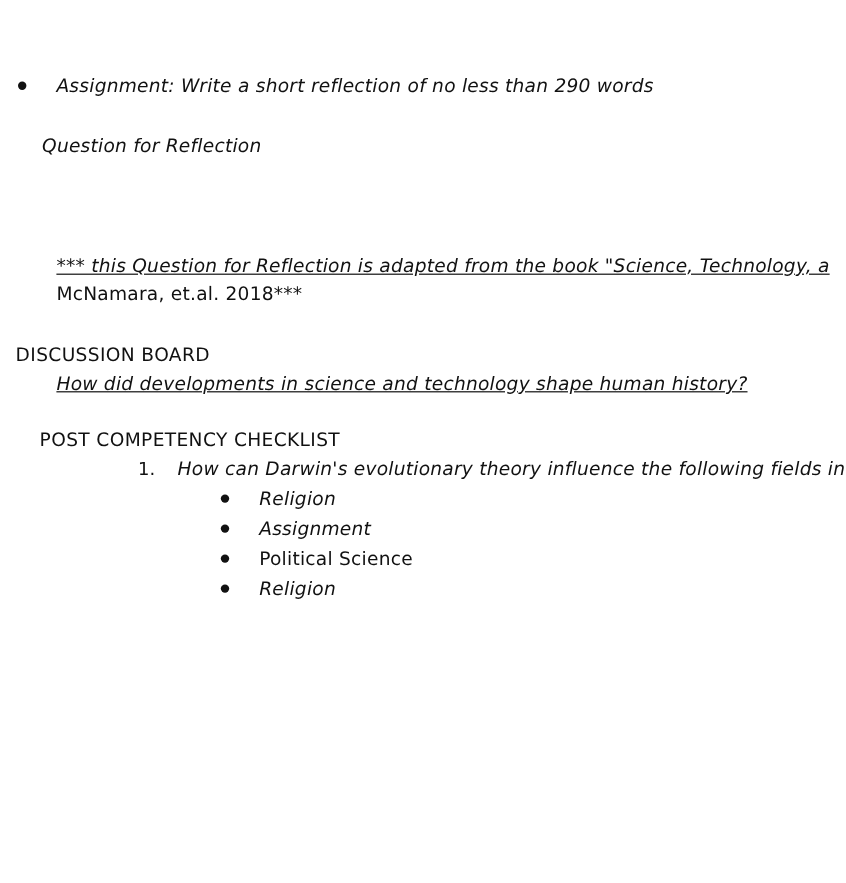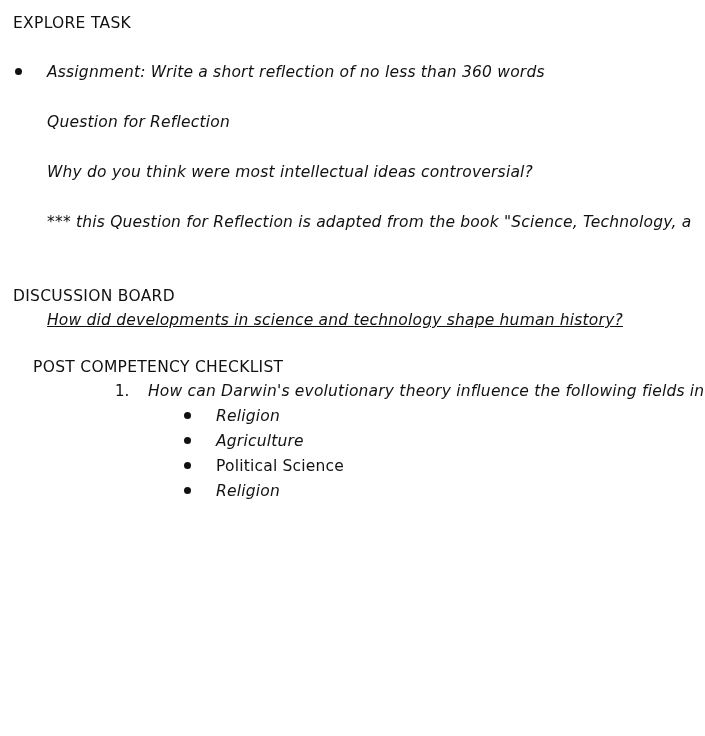--- a/index.html
+++ b/index.html
@@ -46,44 +46,43 @@
       font-size: 15px;
       line-height: 20px;
       font-style: normal;
     }
   </style>
 </head>
 <body>
 
 <div class="page">
 
-  <div class="line heading" style="left:13px; top:13px;">EXPLORE TASK</div>
 
   <span class="bullet" style="left:15px; top:68px;"></span>
-  <div class="line" style="left:47px; top:62px;">Assignment: Write a short reflection of no less than 360 words</div>
+  <div class="line" style="left:47px; top:62px;">Assignment: Write a short reflection of no less than 290 words</div>
 
-  <div class="line" style="left:47px; top:112px;">Question for Reflection</div>
+  <div class="line" style="left:35px; top:112px;">Question for Reflection</div>
 
-  <div class="line" style="left:47px; top:162px;">Why do you think were most intellectual ideas controversial?</div>
 
-  <div class="line" style="left:47px; top:212px;">*** this Question for Reflection is adapted from the book "Science, Technology, a</div>
+  <div class="line" style="left:47px; top:212px;text-decoration:underline;">*** this Question for Reflection is adapted from the book "Science, Technology, a</div>
+  <div class="line" style="left:47px; top:235px; font-style:normal;">McNamara, et.al. 2018***</div>
 
   <div class="line heading" style="left:13px; top:286px;">DISCUSSION BOARD</div>
   <div class="line" style="left:47px; top:310px;text-decoration:underline;">How did developments in science and technology shape human history?</div>
 
   <div class="line heading" style="left:13px; top:357px;margin-left:20px;">POST COMPETENCY CHECKLIST</div>
 
   <div class="num" style="left:115px; top:381px;">1.</div>
   <div class="line" style="left:148px; top:381px;">How can Darwin's evolutionary theory influence the following fields in</div>
 
   <span class="bullet" style="left:184px; top:412px;"></span>
   <div class="line" style="left:216px; top:406px;">Religion</div>
 
   <span class="bullet" style="left:184px; top:437px;"></span>
-  <div class="line" style="left:216px; top:431px;">Agriculture</div>
+  <div class="line" style="left:216px; top:431px;">Assignment</div>
 
   <span class="bullet" style="left:184px; top:462px;"></span>
   <div class="line" style="left:216px; top:456px; font-style:normal;">Political Science</div>
 
   <span class="bullet" style="left:184px; top:487px;"></span>
   <div class="line" style="left:216px; top:481px;text-align:right;">Religion</div>
 
 </div>
 
 </body></html>

